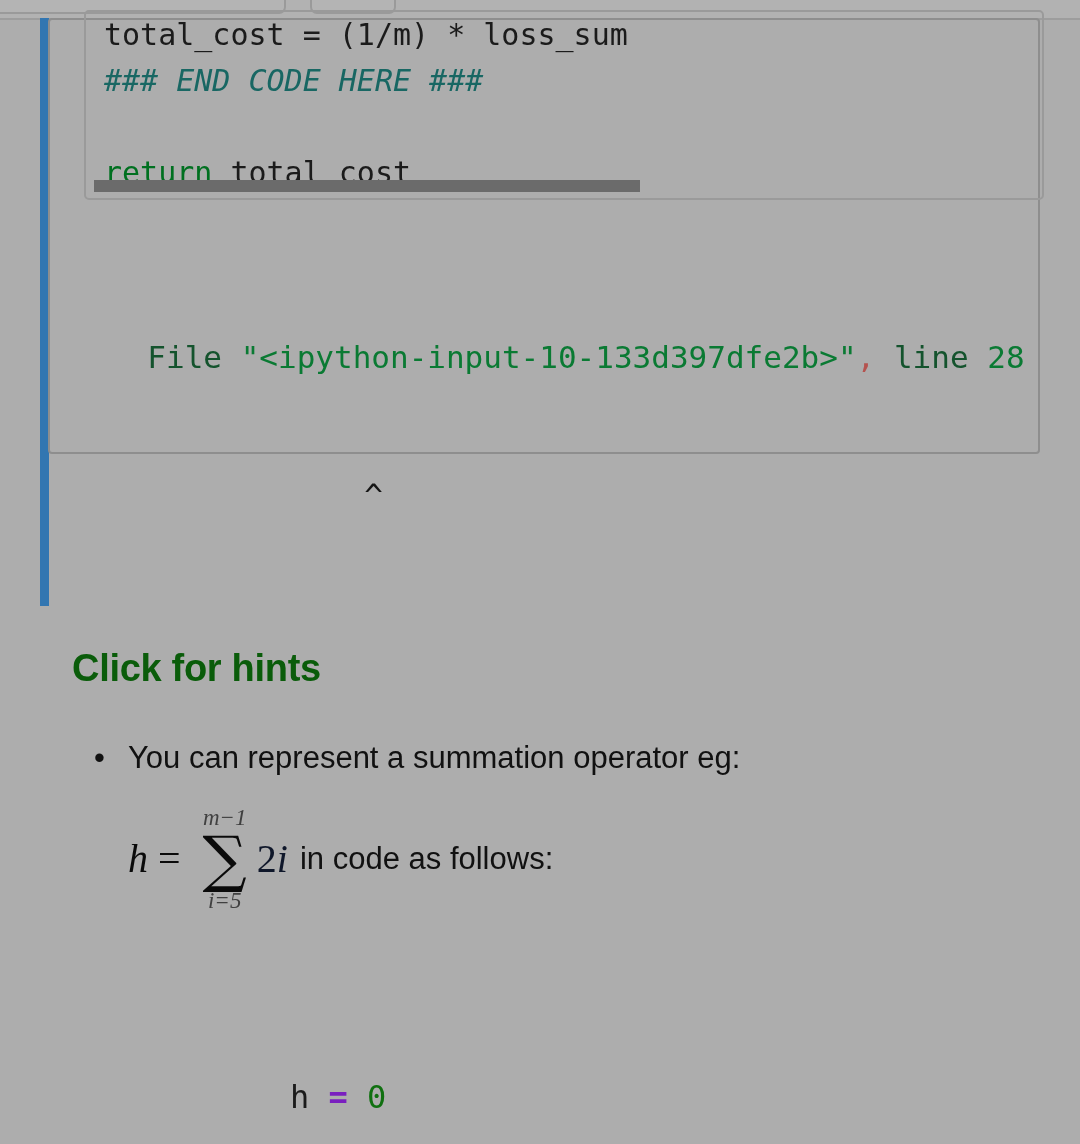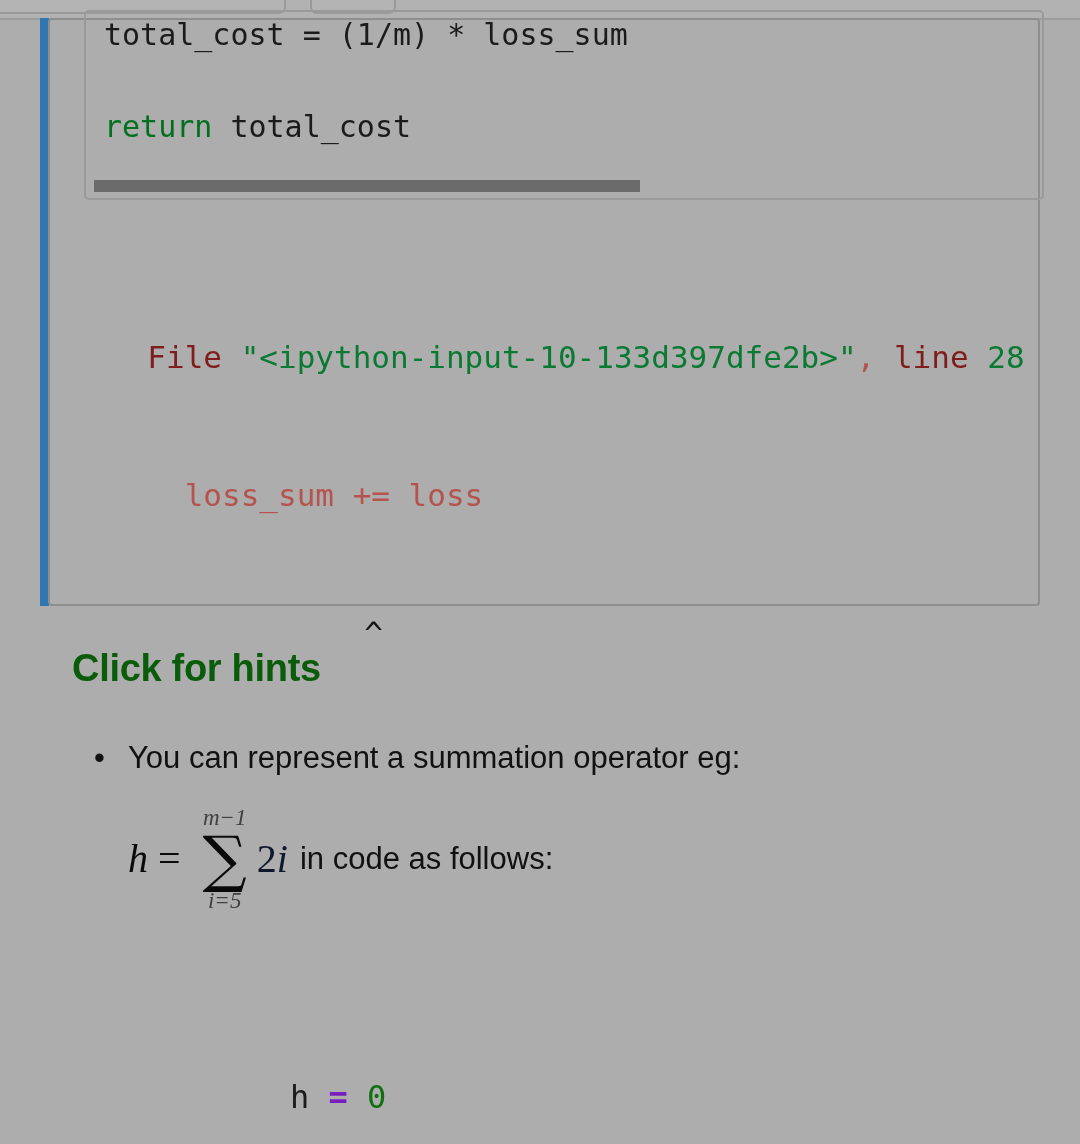--- a/index.html
+++ b/index.html
@@ -43,21 +43,21 @@
     left: 26px;
     top: 18px;
     width: 1014px;
     height: 588px;
     box-sizing: border-box;
   }
   .cell-frame {
     position: absolute;
     left: 22px; top: 0;
     width: 992px;
-    height: 588px;
+    height: 436px;
     border: 2px solid #8e8e8e;
     border-radius: 4px;
     box-sizing: border-box;
   }
   .cell-selbar {
     position: absolute;
     left: 14px;
     top: 0;
     width: 9px;
     height: 588px;
@@ -213,50 +213,49 @@
   }
   .code-line { display: block; }
 
   
   .tok-comment { color: #186763; font-style: italic; }
   .tok-kw      { color: #007020; font-weight: normal; }
   .tok-name    { color: #1b1b1b; }
   .tok-num     { color: #107010; }
   .tok-op      { color: #7a1fbf; font-weight: bold; }
 
-  .tb-file   { color: #7f1d1d; }
+  .tb-file   { color: #14532d; }
   .tb-path   { color: #0a7a33; }
   .tb-err    { color: #b5534f; }
   .tb-caret  { color: #151515; }
   .tb-plain  { color: #1a1a1a; }
 </style>
 </head>
 <body>
 
 <div class="top-chrome">
   <div class="chrome-pill a"></div>
   <div class="chrome-pill b"></div>
 </div>
 
 <div class="cell">
 
   <div class="cell-selbar"></div>
 
   <div class="cell-frame">
 
     <div class="editor">
-      <div class="editor-code"><span class="code-line"><span class="tok-name">total_cost = (1/m) * loss_sum</span></span><span class="code-line"> </span><span class="code-line"><span class="tok-kw">return</span><span class="tok-name"> total_cost</span></span></div>
+      <div class="editor-code"><span class="code-line"><span class="tok-name">total_cost = (1/m) * loss_sum</span></span><span class="code-line"><span class="tok-comment">### END CODE HERE ###</span></span><span class="code-line"> </span><span class="code-line"><span class="tok-kw">return</span><span class="tok-name"> total_cost</span></span></div>
       <div class="editor-scrollbar">
         <div class="editor-scrollthumb"></div>
       </div>
     </div>
 
     <div class="output">
       <span class="out-line"><span class="tb-file">  File </span><span class="tb-path">"&lt;ipython-input-10-133d397dfe2b&gt;"</span><span class="tb-err">,</span><span class="tb-file"> line </span><span class="tb-path">28</span></span>
-      <span class="out-line"><span class="tb-err">    loss_sum += loss</span></span>
       <span class="out-line"><span class="tb-caret" style="padding-left:8.2em">^</span></span>
     </div>
 
   </div>
 </div>
 
 <div class="hints-heading">Click for hints</div>
 
 <ul class="hint-list">
   <li class="hint-item">

